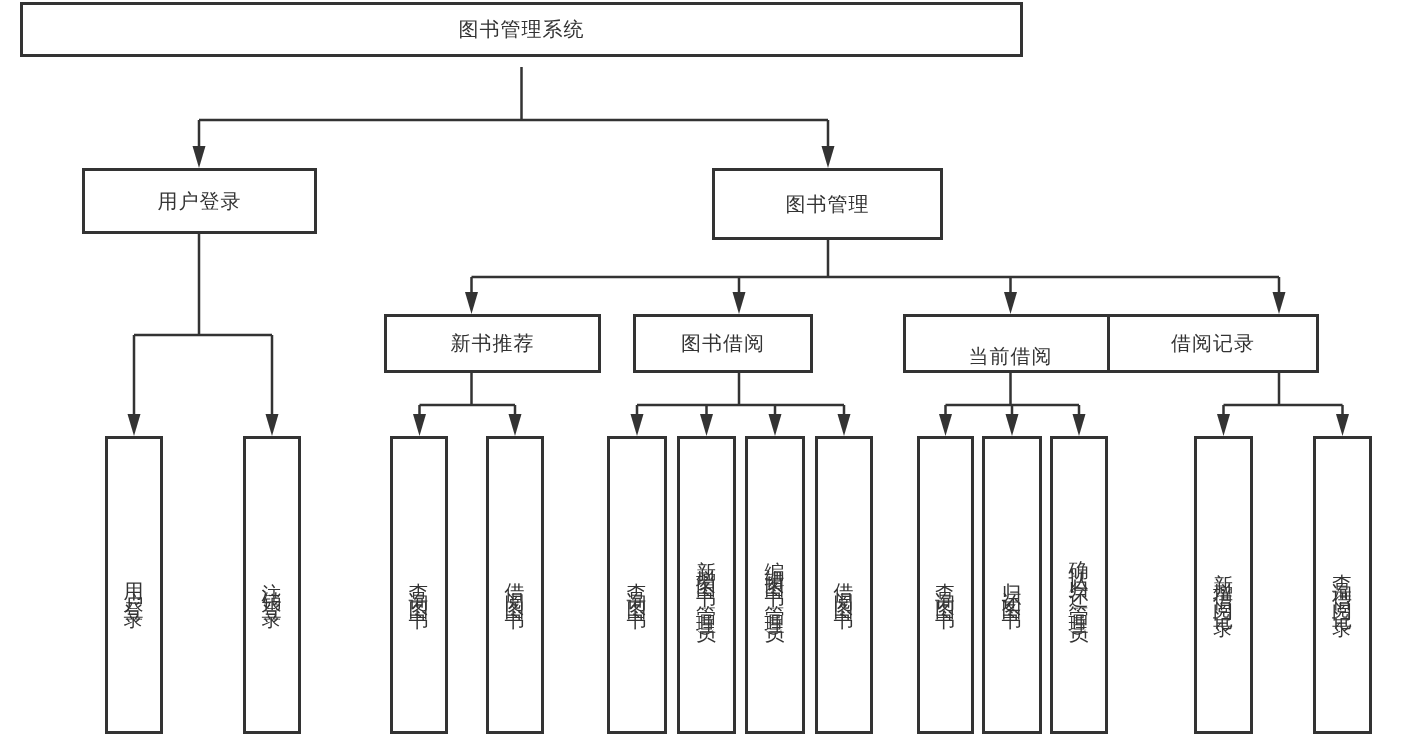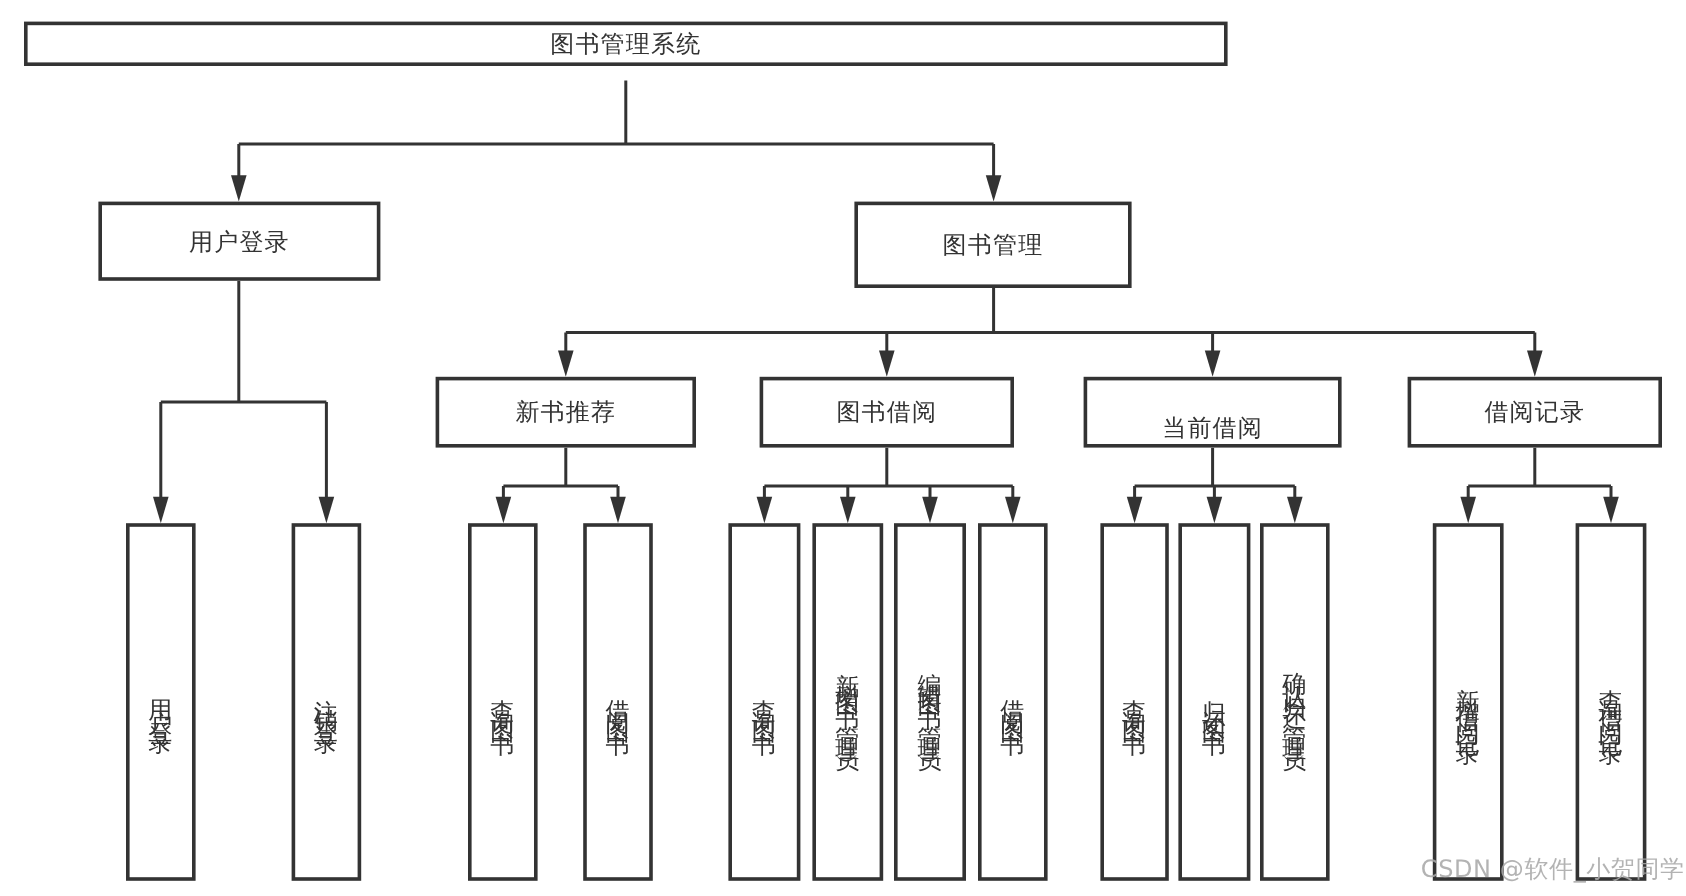--- a/index.html
+++ b/index.html
@@ -107,41 +107,41 @@
       <path d="M1072.5 414 L1085.5 414 L1079 436 Z" fill="#333333"></path>
     </g>
 
     <g>
       <path d="M1279 373 V405 M1223.5 405 H1342.5 M1223.5 405 V416 M1342.5 405 V416" fill="none" stroke="#333333" stroke-width="2.5"></path>
       <path d="M1217 414 L1230 414 L1223.5 436 Z" fill="#333333"></path>
       <path d="M1336 414 L1349 414 L1342.5 436 Z" fill="#333333"></path>
     </g>
   </svg>
 
-  <div class="node hnode" style="left:20px; top:18px; width:1003px; height:37px;">
+  <div class="node hnode" style="left:20px; top:2px; width:1003px; height:55px;">
     <span class="lbl">图书管理系统</span>
   </div>
 
   <div class="node hnode" style="left:82px; top:168px; width:235px; height:66px;">
     <span class="lbl">用户登录</span>
   </div>
   <div class="node hnode" style="left:712px; top:168px; width:231px; height:72px;">
     <span class="lbl">图书管理</span>
   </div>
 
-  <div class="node hnode" style="left:363px; top:314px; width:217px; height:59px;">
+  <div class="node hnode" style="left:384px; top:314px; width:217px; height:59px;">
     <span class="lbl">新书推荐</span>
   </div>
-  <div class="node hnode" style="left:633px; top:314px; width:212px; height:59px;">
+  <div class="node hnode" style="left:633px; top:314px; width:180px; height:59px;">
     <span class="lbl">图书借阅</span>
   </div>
   <div class="node hnode" style="left:903px; top:314px; width:215px; height:59px;align-items:flex-end;">
     <span class="lbl">当前借阅</span>
   </div>
-  <div class="node hnode" style="left:1173px; top:314px; width:212px; height:59px;">
+  <div class="node hnode" style="left:1107px; top:314px; width:212px; height:59px;">
     <span class="lbl">借阅记录</span>
   </div>
 
   <div class="node vnode" style="left:105px; top:436px; width:58px; height:298px;">
     <span class="lbl">用户登录</span>
   </div>
   <div class="node vnode" style="left:243px; top:436px; width:58px; height:298px;">
     <span class="lbl">注销登录</span>
   </div>
 
@@ -175,15 +175,14 @@
     <span class="lbl">确认归还（管理员）</span>
   </div>
 
   <div class="node vnode" style="left:1194px; top:436px; width:59px; height:298px;">
     <span class="lbl">新增借阅记录</span>
   </div>
   <div class="node vnode" style="left:1313px; top:436px; width:59px; height:298px;">
     <span class="lbl">查询借阅记录</span>
   </div>
 
-  <div class="watermark">CSDN @软件_小贺同学</div>
 
 </div>
 
 </body></html>

